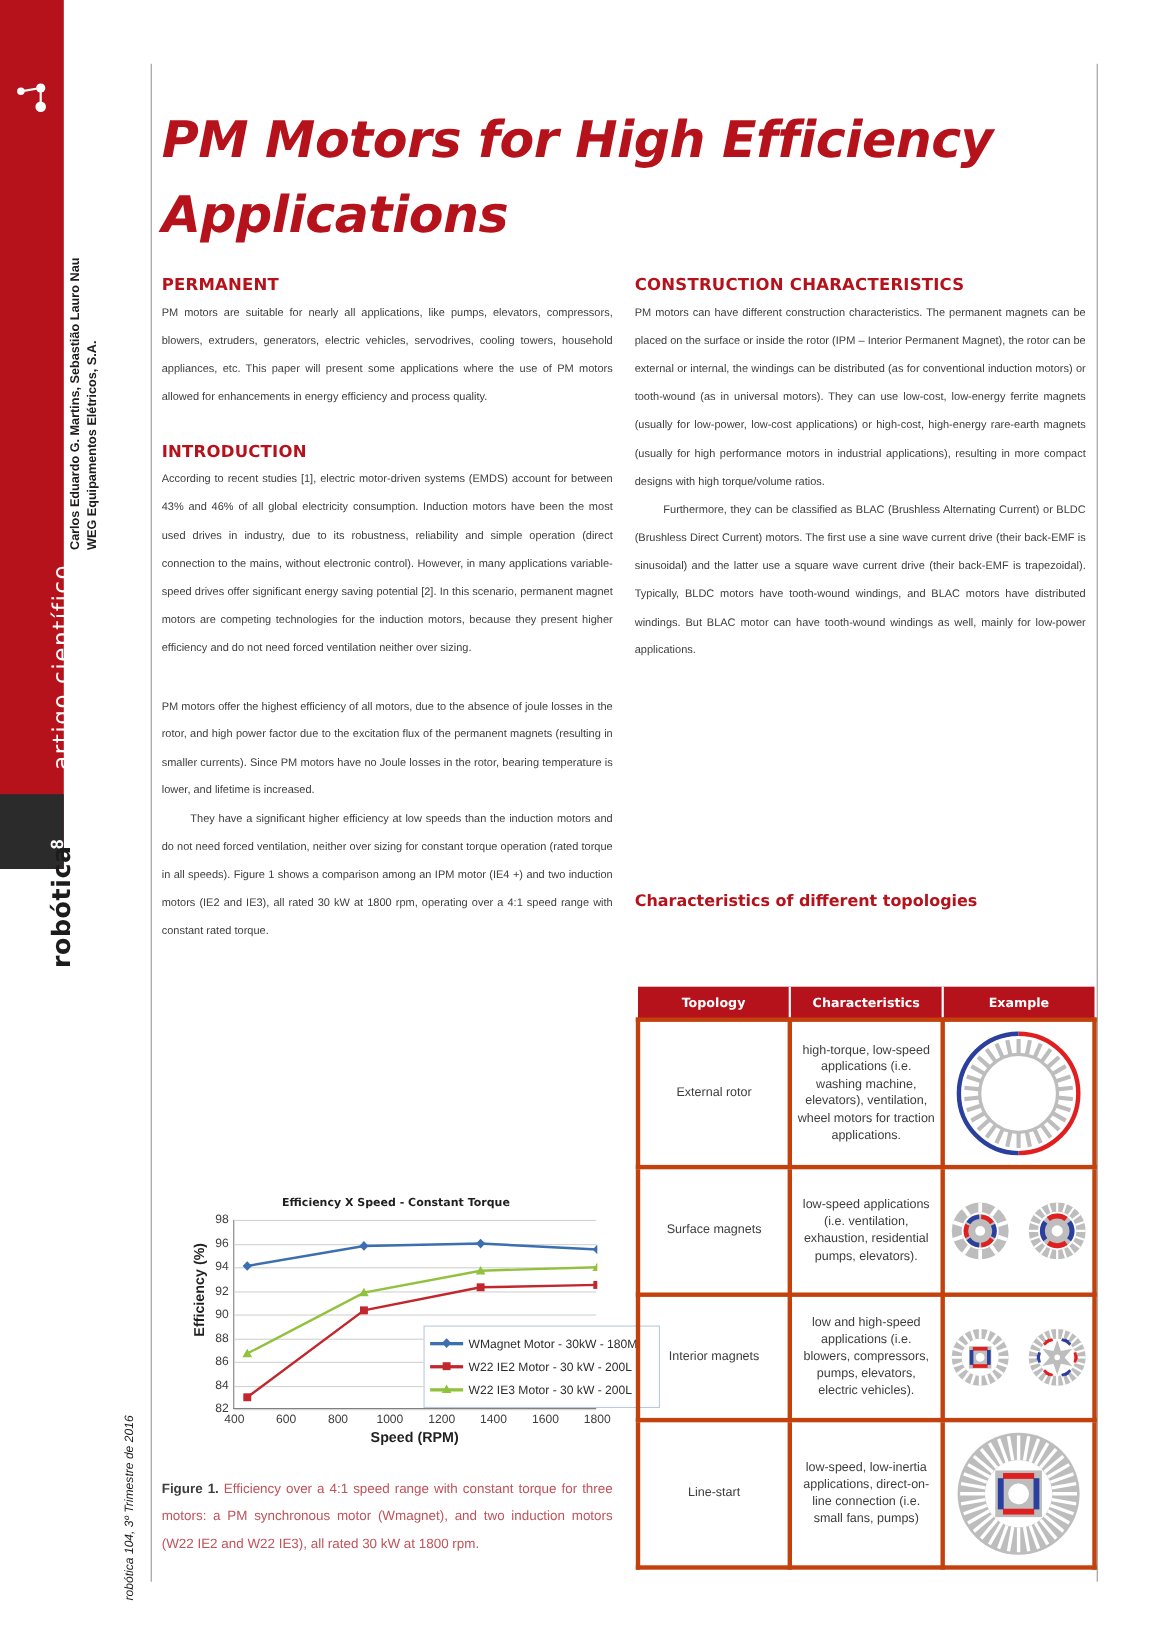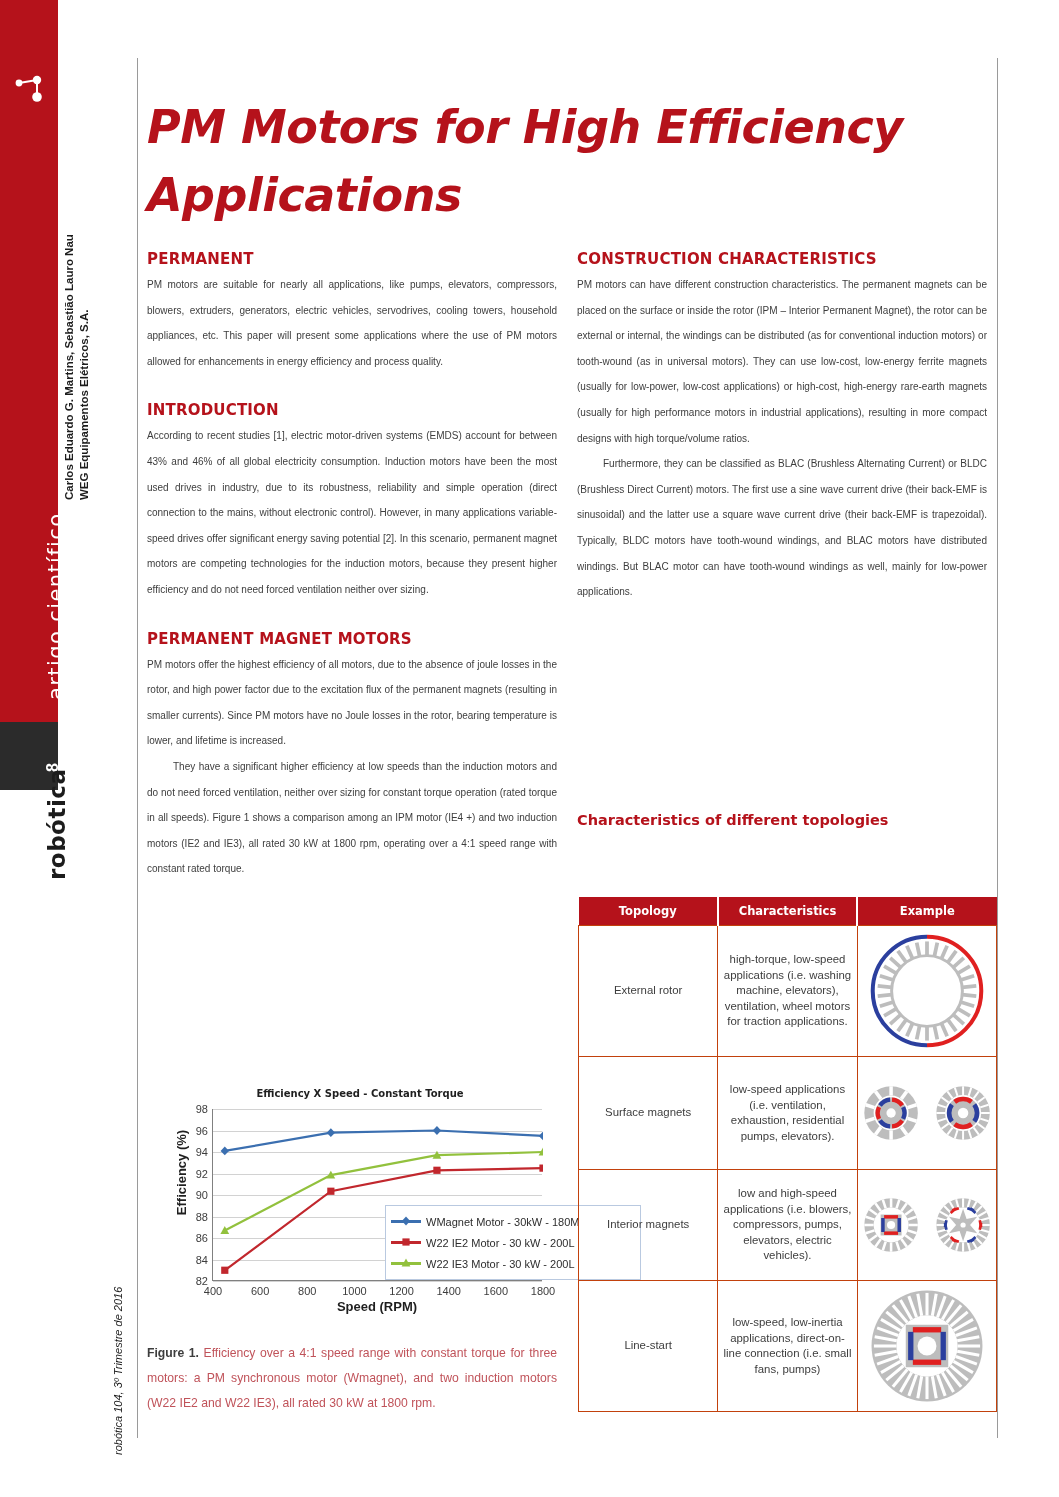--- a/index.html
+++ b/index.html
@@ -114,21 +114,21 @@
   .xtick{
     position:absolute;top:100%;margin-top:5px;
     font-size:11px;color:#3d3d3d;transform:translateX(-50%);
     white-space:nowrap;
   }
   #xlabel{
     position:absolute;left:52px;top:196px;width:330px;text-align:center;
     font-size:13px;font-weight:bold;color:#1f1f1f;
   }
   #legend{
-    position:absolute;left:172px;top:96px;width:256px;
+    position:absolute;left:172px;top:96px;width:215px;
     border:1px solid #b9c9e0;background:#ffffff;
     padding:5px 5px;box-sizing:border-box;
   }
   .legitem{display:flex;align-items:center;height:21px;}
   .legline{width:30px;height:2.5px;position:relative;flex:none;margin-right:5px;}
   .legtext{font-size:11px;color:#2d2d2d;white-space:nowrap;}
   #caption{
     position:absolute;left:147px;top:1341px;width:410px;
     font-size:12.2px;line-height:25px;color:#c0535a;text-align:justify;
   }
@@ -144,21 +144,21 @@
     border-collapse:collapse;
     table-layout:fixed;
   }
   #tbl th{
     background:#b5121b;color:#ffffff;font-size:11.5px;font-weight:bold;
     padding:7px 2px;border-right:2px solid #ffffff;
     font-family:"DejaVu Sans", sans-serif;
   }
   #tbl th:last-child{border-right:none;}
   #tbl td{
-    border:1px solid #c2410c;
+    border:4px solid #c2410c;
     font-size:11.4px;line-height:15.5px;color:#3d3d3d;
     text-align:center;vertical-align:middle;padding:6px 4px;
   }
   td.c-topo{width:68px;}
   td.c-char{width:110px;}
   td.c-ex{width:235px;padding:4px 2px;}
   .exrow{display:flex;justify-content:center;align-items:center;gap:14px;}
   svg.motor{display:block;}
 </style>
 </head>
@@ -193,21 +193,20 @@
 
 <h1 id="title">PM Motors for High Efficiency Applications</h1>
 
 <div class="col" id="col-left">
   <h2 class="sec">PERMANENT</h2>
   <p class="body">PM motors are suitable for nearly all applications, like pumps, elevators, compressors, blowers, extruders, generators, electric vehicles, servodrives, cooling towers, household appliances, etc. This paper will present some applications where the use of PM motors allowed for enhancements in energy efficiency and process quality.</p>
   <div class="gap"></div>
   <h2 class="sec">INTRODUCTION</h2>
   <p class="body">According to recent studies [1], electric motor-driven systems (EMDS) account for between 43% and 46% of all global electricity consumption. Induction motors have been the most used drives in industry, due to its robustness, reliability and simple operation (direct connection to the mains, without electronic control). However, in many applications variable-speed drives offer significant energy saving potential [2]. In this scenario, permanent magnet motors are competing technologies for the induction motors, because they present higher efficiency and do not need forced ventilation neither over sizing.</p>
   <div class="gap"></div>
-  <h2 class="sec">PERMANENT MAGNET MOTORS</h2>
   <p class="body">PM motors offer the highest efficiency of all motors, due to the absence of joule losses in the rotor, and high power factor due to the excitation flux of the permanent magnets (resulting in smaller currents). Since PM motors have no Joule losses in the rotor, bearing temperature is lower, and lifetime is increased.</p>
   <p class="body indent">They have a significant higher efficiency at low speeds than the induction motors and do not need forced ventilation, neither over sizing for constant torque operation (rated torque in all speeds). Figure 1 shows a comparison among an IPM motor (IE4 +) and two induction motors (IE2 and IE3), all rated 30 kW at 1800 rpm, operating over a 4:1 speed range with constant rated torque.</p>
 </div>
 
 <div class="col" id="col-right">
   <h2 class="sec">CONSTRUCTION CHARACTERISTICS</h2>
   <p class="body">PM motors can have different construction characteristics. The permanent magnets can be placed on the surface or inside the rotor (IPM – Interior Permanent Magnet), the rotor can be external or internal, the windings can be distributed (as for conventional induction motors) or tooth-wound (as in universal motors). They can use low-cost, low-energy ferrite magnets (usually for low-power, low-cost applications) or high-cost, high-energy rare-earth magnets (usually for high performance motors in industrial applications), resulting in more compact designs with high torque/volume ratios.</p>
   <p class="body indent">Furthermore, they can be classified as BLAC (Brushless Alternating Current) or BLDC (Brushless Direct Current) motors. The first use a sine wave current drive (their back-EMF is sinusoidal) and the latter use a square wave current drive (their back-EMF is trapezoidal). Typically, BLDC motors have tooth-wound windings, and BLAC motors have distributed windings. But BLAC motor can have tooth-wound windings as well, mainly for low-power applications.</p>
 </div>
 

